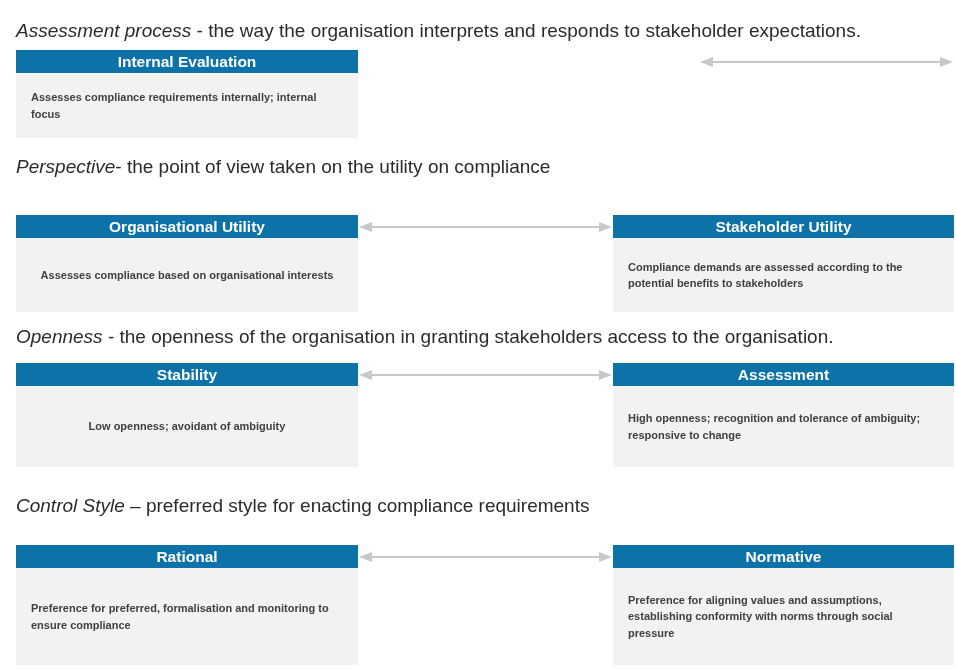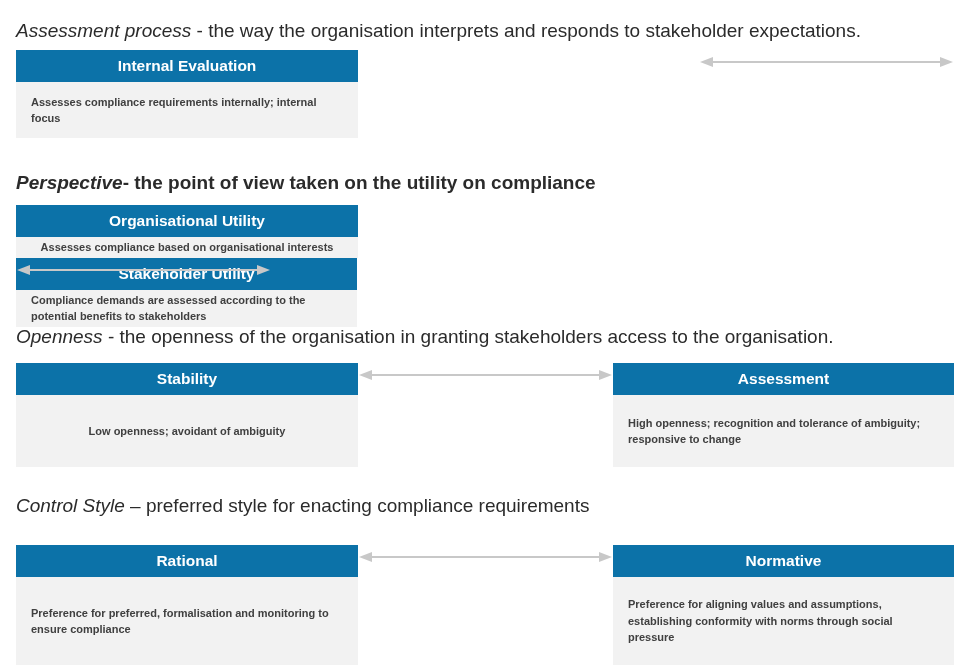--- a/index.html
+++ b/index.html
@@ -23,45 +23,45 @@
   .heading {
     position: absolute;
     left: 16px;
     width: 930px;
     font-size: 19px;
     color: var(--heading-text, #2B2B2B);
     white-space: nowrap;
   }
   .heading .term { font-style: italic; }
   #h1 { top: 20px; }
-  #h2 { top: 172px; font-weight: bold; }
+  #h2 { top: 156px; }
   #h3 { top: 326px; }
   #h4 { top: 495px; }
 
   .pair {
     position: absolute;
     left: 16px;
     width: 938px;
     display: flex;
     justify-content: space-between;
   }
   #p1 { top: 50px;  height: 88px; }
-  #p2 { top: 205px; height: 97px; flex-direction: column; }
+  #p2 { top: 215px; height: 97px; }
   #p3 { top: 363px; height: 104px; }
   #p4 { top: 545px; height: 120px; }
 
   .box {
     width: 342px;
     display: flex;
     flex-direction: column;
   }
   .box.right { width: 341px; }
   .box-header {
     flex: none;
-    height: 32px;
+    height: 23px;
     background: var(--header-bg, #0C72A8);
     color: var(--header-text, #FFFFFF);
     font-weight: bold;
     font-size: 15.5px;
     display: flex;
     align-items: center;
     justify-content: center;
   }
   .box-body {
     flex: 1;

